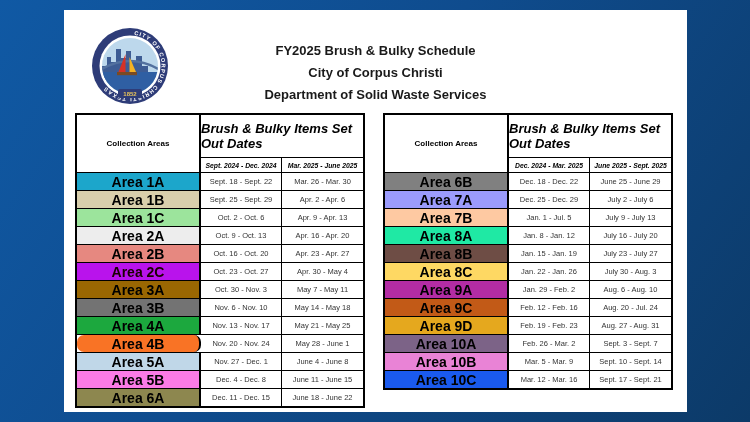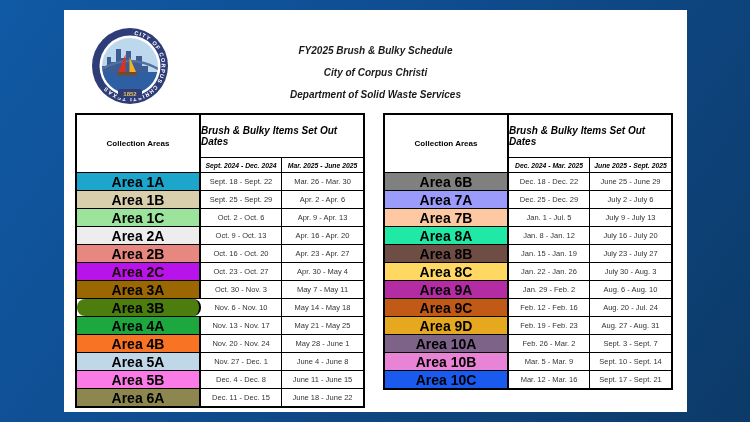--- a/index.html
+++ b/index.html
@@ -20,25 +20,24 @@
     position: absolute;
     left: 26px; top: 16px;
     width: 80px; height: 80px;
   }
   .titles {
     position: absolute;
     left: 0; right: 0; top: 30px;
     text-align: center;
   }
   .title-line {
-    font-size: 10px;
+    font-size: 13px;
     font-weight: bold;
     color: #1a1a1a;
     line-height: 22px;
-    font-style: italic;
   }
   
   .sched-table {
     position: absolute;
     top: 103px;
     width: 290px;
     border: 2px solid #000;
     background: #fff;
   }
   .sched-table.left  { left: 11px;  }
@@ -46,21 +45,21 @@
   .thead { display: grid; grid-template-columns: 124px 1fr; height: 57px; }
   .collection-areas-cell {
     border-right: 2px solid #000;
     display: flex; align-items: center; justify-content: center;
     font-size: 8px; font-weight: bold;
   }
   .group-col { display: flex; flex-direction: column; }
   .group-header {
     flex: 1;
     display: flex; align-items: center; justify-content: center;
-    font-size: 10px; font-weight: bold; font-style: italic;
+    font-size: 13px; font-weight: bold; font-style: italic;
     border-bottom: 1px solid #000;
   }
   .date-headers { display: grid; grid-template-columns: 1fr 1fr; height: 14px; }
   .date-header {
     display: flex; align-items: center; justify-content: center;
     font-size: 6.8px; font-weight: bold; font-style: italic;
   }
   .date-header:first-child { border-right: 1px solid #000; }
   .tbody .trow {
     display: grid;
@@ -156,31 +155,31 @@
           <div class="cell area-cell" style="background: rgb(185, 19, 236); color: rgb(26, 0, 0);">Area 2C</div>
           <div class="cell date-cell">Oct. 23 - Oct. 27</div>
           <div class="cell date-cell">Apr. 30 - May 4</div>
         </div>
         <div class="trow">
           <div class="cell area-cell" style="background: rgb(154, 103, 2); color: rgb(0, 0, 0);">Area 3A</div>
           <div class="cell date-cell">Oct. 30 - Nov. 3</div>
           <div class="cell date-cell">May 7 - May 11</div>
         </div>
         <div class="trow">
-          <div class="cell area-cell" style="background: #4d7c0f; color: rgb(0, 0, 0); border-radius: 8px;">Area 3B</div>
+          <div class="cell area-cell" style="background: #737373; color: rgb(0, 0, 0);">Area 3B</div>
           <div class="cell date-cell">Nov. 6 - Nov. 10</div>
           <div class="cell date-cell">May 14 - May 18</div>
         </div>
         <div class="trow">
           <div class="cell area-cell" style="background: rgb(28, 168, 62); color: rgb(0, 0, 0);">Area 4A</div>
           <div class="cell date-cell">Nov. 13 - Nov. 17</div>
           <div class="cell date-cell">May 21 - May 25</div>
         </div>
         <div class="trow">
-          <div class="cell area-cell" style="background: rgb(249, 115, 37); color: rgb(0, 0, 0);">Area 4B</div>
+          <div class="cell area-cell" style="background: rgb(249, 115, 37); color: rgb(0, 0, 0); border-radius: 7px;">Area 4B</div>
           <div class="cell date-cell">Nov. 20 - Nov. 24</div>
           <div class="cell date-cell">May 28 - June 1</div>
         </div>
         <div class="trow">
           <div class="cell area-cell" style="background: rgb(192, 215, 232); color: rgb(0, 0, 0);">Area 5A</div>
           <div class="cell date-cell">Nov. 27 - Dec. 1</div>
           <div class="cell date-cell">June 4 - June 8</div>
         </div>
         <div class="trow">
           <div class="cell area-cell" style="background: rgb(251, 123, 230); color: rgb(0, 0, 0);">Area 5B</div>

